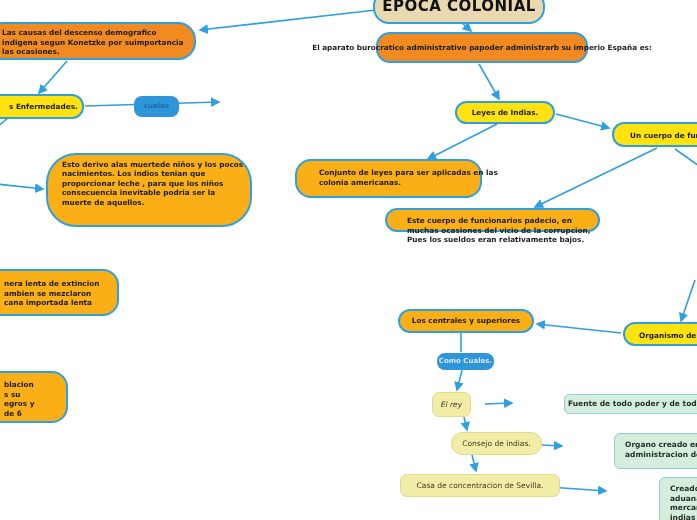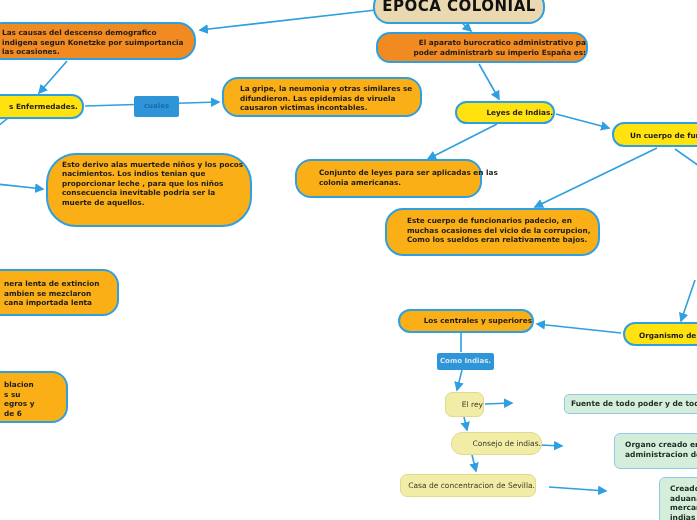--- a/index.html
+++ b/index.html
@@ -13,22 +13,22 @@
     position:absolute;z-index:1;box-sizing:border-box;
     color:#1c1c1c;font-size:7.3px;font-weight:bold;line-height:9.5px;
   }
   .bordered{border:2px solid #2E9FE0;}
   .tan{background:#E9D8B0;}
   .orange{background:#F18A21;}
   .amber{background:#FBAF17;}
   .yellow{background:#FFE20E;}
   .khaki{background:#F1EDA6;border:1px solid #e0da8e;font-weight:normal;color:#3a3a2a;}
   .mint{background:#D5EEDC;border:1.5px solid #8FCBE8;color:#1f2b22;margin-left:48px;}
-  .bluelabel{background:#2E96D8;border-radius:2px;display:flex;align-items:center;justify-content:center;font-size:7px;}
-  .center{display:flex;flex-direction:column;align-items:flex-end;justify-content:center;text-align:center;}
+  .bluelabel{background:#2E96D8;border-radius:8px;display:flex;align-items:center;justify-content:center;font-size:7px;}
+  .center{display:flex;flex-direction:row;align-items:center;justify-content:center;text-align:center;}
   .ln{display:block;white-space:nowrap;}
   .title{
     display:flex;align-items:center;justify-content:center;
     font-size:15px;font-weight:bold;letter-spacing:.5px;color:#111;
   }
 </style>
 </head>
 <body>
 
 <div id="canvas">
@@ -79,25 +79,20 @@
   </div>
 
   <div class="node yellow bordered" style="left:-30px;top:94px;width:114px;height:25px;border-radius:12px;padding:6px 0 0 37px;white-space:nowrap;">
     <span>s Enfermedades.</span>
   </div>
 
   <div class="node bluelabel" style="left:134px;top:96px;width:45px;height:21px;color:#1A6AA6;">
     <span>cuales</span>
   </div>
 
-  <div class="node amber bordered" style="left:222px;top:77px;width:200px;height:40px;border-radius:16px;padding:5px 4px 0 16px;">
-    <span class="ln">La gripe, la neumonia y otras similares se</span>
-    <span class="ln">difundieron. Las epidemias de viruela</span>
-    <span class="ln">causaron victimas incontables.</span>
-  </div>
 
   <div class="node yellow bordered center" style="left:455px;top:101px;width:100px;height:23px;border-radius:12px;">
     <span>Leyes de Indias.</span>
   </div>
 
   <div class="node yellow bordered" style="left:612px;top:122px;width:130px;height:25px;border-radius:12px;padding:7px 0 0 16px;white-space:nowrap;">
     <span>Un cuerpo de func</span>
   </div>
 
   <div class="node amber bordered" style="left:295px;top:159px;width:187px;height:39px;border-radius:16px;padding:7px 4px 0 22px;">
@@ -106,24 +101,24 @@
   </div>
 
   <div class="node amber bordered" style="left:46px;top:153px;width:206px;height:74px;border-radius:30px;padding:5px 4px 0 14px;line-height:9.4px;">
     <span class="ln">Esto derivo alas muertede niños y los pocos</span>
     <span class="ln">nacimientos. Los indios tenian que</span>
     <span class="ln">proporcionar leche , para que los niños</span>
     <span class="ln">consecuencia inevitable podria ser la</span>
     <span class="ln">muerte de aquellos.</span>
   </div>
 
-  <div class="node amber bordered" style="left:385px;top:208px;width:215px;height:48px;border-radius:18px;padding:6px 4px 0 20px;">
+  <div class="node amber bordered" style="left:385px;top:208px;width:215px;height:24px;border-radius:18px;padding:6px 4px 0 20px;">
     <span class="ln">Este cuerpo de funcionarios padecio, en</span>
     <span class="ln">muchas ocasiones del vicio de la corrupcion,</span>
-    <span class="ln">Como los sueldos eran relativamente bajos.</span>
+    <span class="ln">Pues los sueldos eran relativamente bajos.</span>
   </div>
 
   <div class="node amber bordered" style="left:-62px;top:269px;width:181px;height:47px;border-radius:16px;padding:8px 0 0 64px;">
     <span class="ln">nera lenta de extincion</span>
     <span class="ln">ambien se mezclaron</span>
     <span class="ln">cana importada lenta</span>
   </div>
 
   <div class="node amber bordered" style="left:-82px;top:371px;width:150px;height:52px;border-radius:16px;padding:7px 0 0 84px;">
     <span class="ln">blacion</span>
@@ -134,41 +129,41 @@
 
   <div class="node amber bordered center" style="left:398px;top:309px;width:136px;height:24px;border-radius:12px;">
     <span>Los centrales y superiores</span>
   </div>
 
   <div class="node yellow bordered" style="left:623px;top:322px;width:140px;height:24px;border-radius:12px;padding:7px 0 0 14px;white-space:nowrap;">
     <span>Organismo de gob</span>
   </div>
 
   <div class="node bluelabel" style="left:437px;top:353px;width:57px;height:17px;color:#D8E6F0;">
-    <span>Como Indias.</span>
+    <span>Como Cuales.</span>
   </div>
 
-  <div class="node khaki center" style="left:445px;top:392px;width:39px;height:25px;border-radius:7px;font-size:7.5px;">
+  <div class="node khaki center" style="left:432px;top:392px;width:39px;height:25px;border-radius:7px;font-size:7.5px;font-style:italic;">
     <span>El rey</span>
   </div>
 
   <div class="node mint center" style="left:516px;top:394px;width:159px;height:20px;border-radius:5px;font-size:7.5px;">
     <span>Fuente de todo poder y de toda ley.</span>
   </div>
 
   <div class="node khaki center" style="left:451px;top:432px;width:91px;height:23px;border-radius:11px;font-size:7.5px;">
     <span>Consejo de indias.</span>
   </div>
 
   <div class="node mint" style="left:566px;top:433px;width:146px;height:36px;border-radius:6px;padding:6px 0 0 10px;font-size:7.5px;">
     <span class="ln">Organo creado en 1524, ejercia</span>
     <span class="ln">administracion de las colonias</span>
   </div>
 
-  <div class="node khaki center" style="left:400px;top:474px;width:136px;height:23px;border-radius:7px;font-size:7.5px;">
+  <div class="node khaki center" style="left:400px;top:474px;width:160px;height:23px;border-radius:7px;font-size:7.5px;">
     <span>Casa de concentracion de Sevilla.</span>
   </div>
 
   <div class="node mint" style="left:611px;top:477px;width:120px;height:58px;border-radius:6px;padding:6px 0 0 10px;font-size:7.5px;">
     <span class="ln">Creado en 1508, enc</span>
     <span class="ln">aduanal y controlab</span>
     <span class="ln">mercancias y perso</span>
     <span class="ln">indias</span>
   </div>
 

